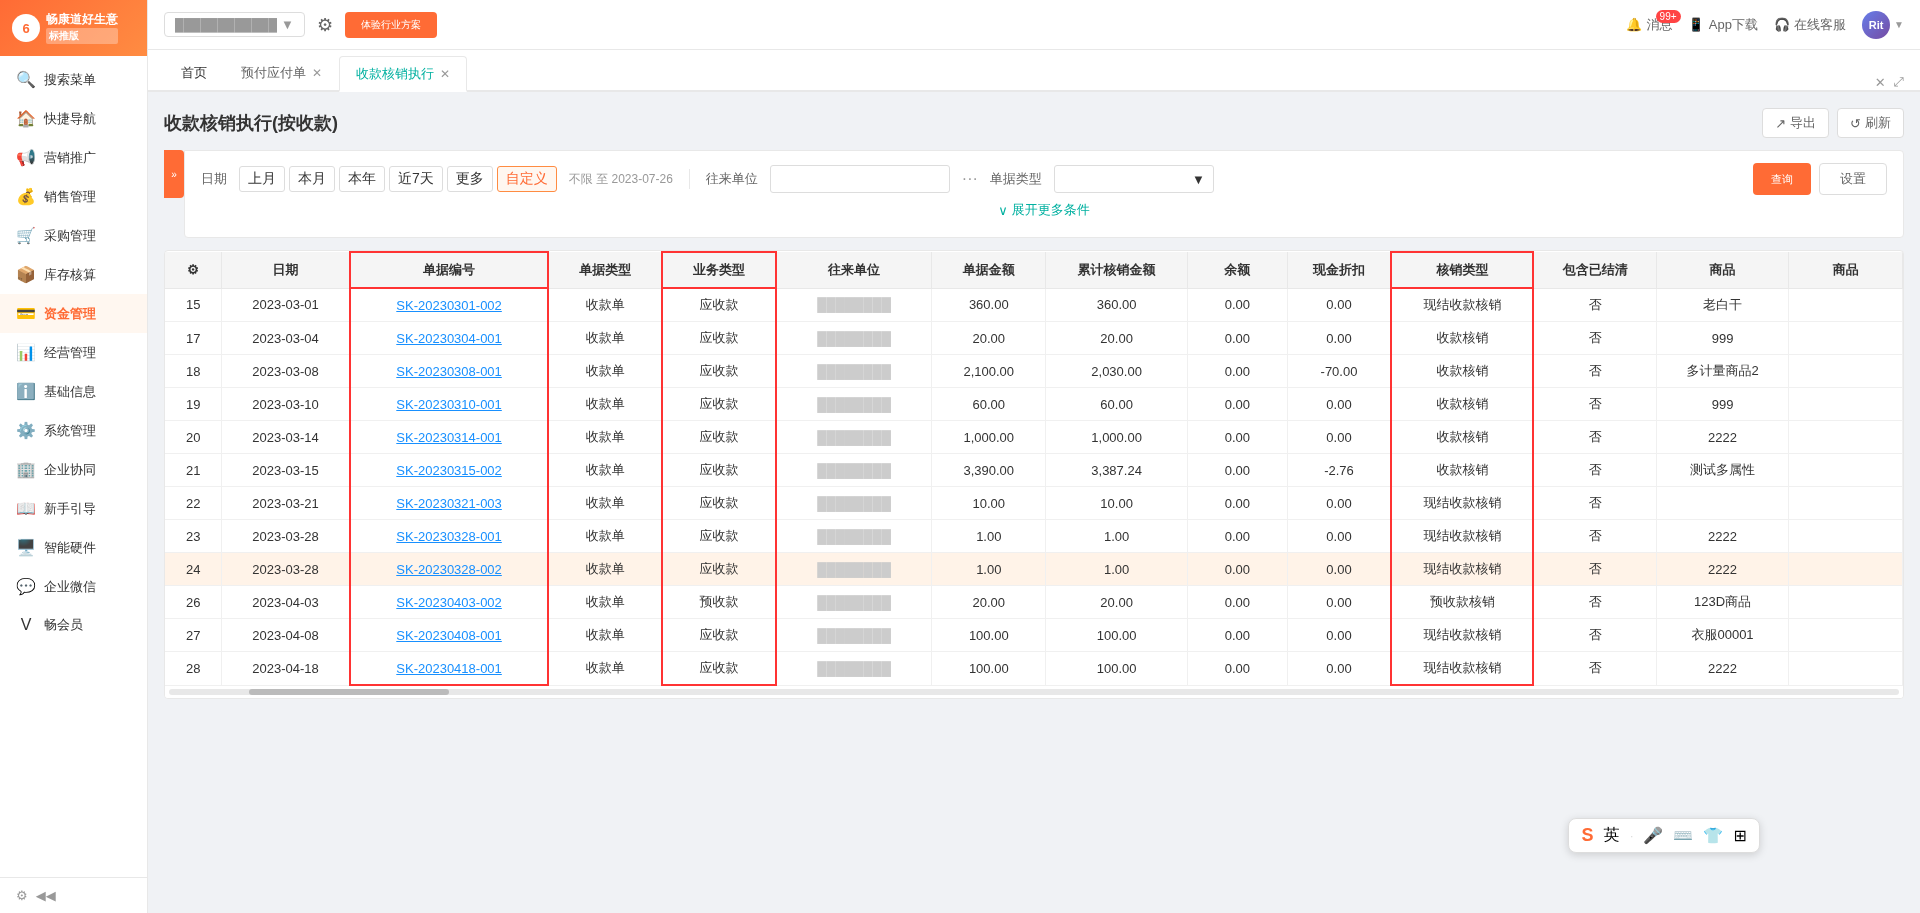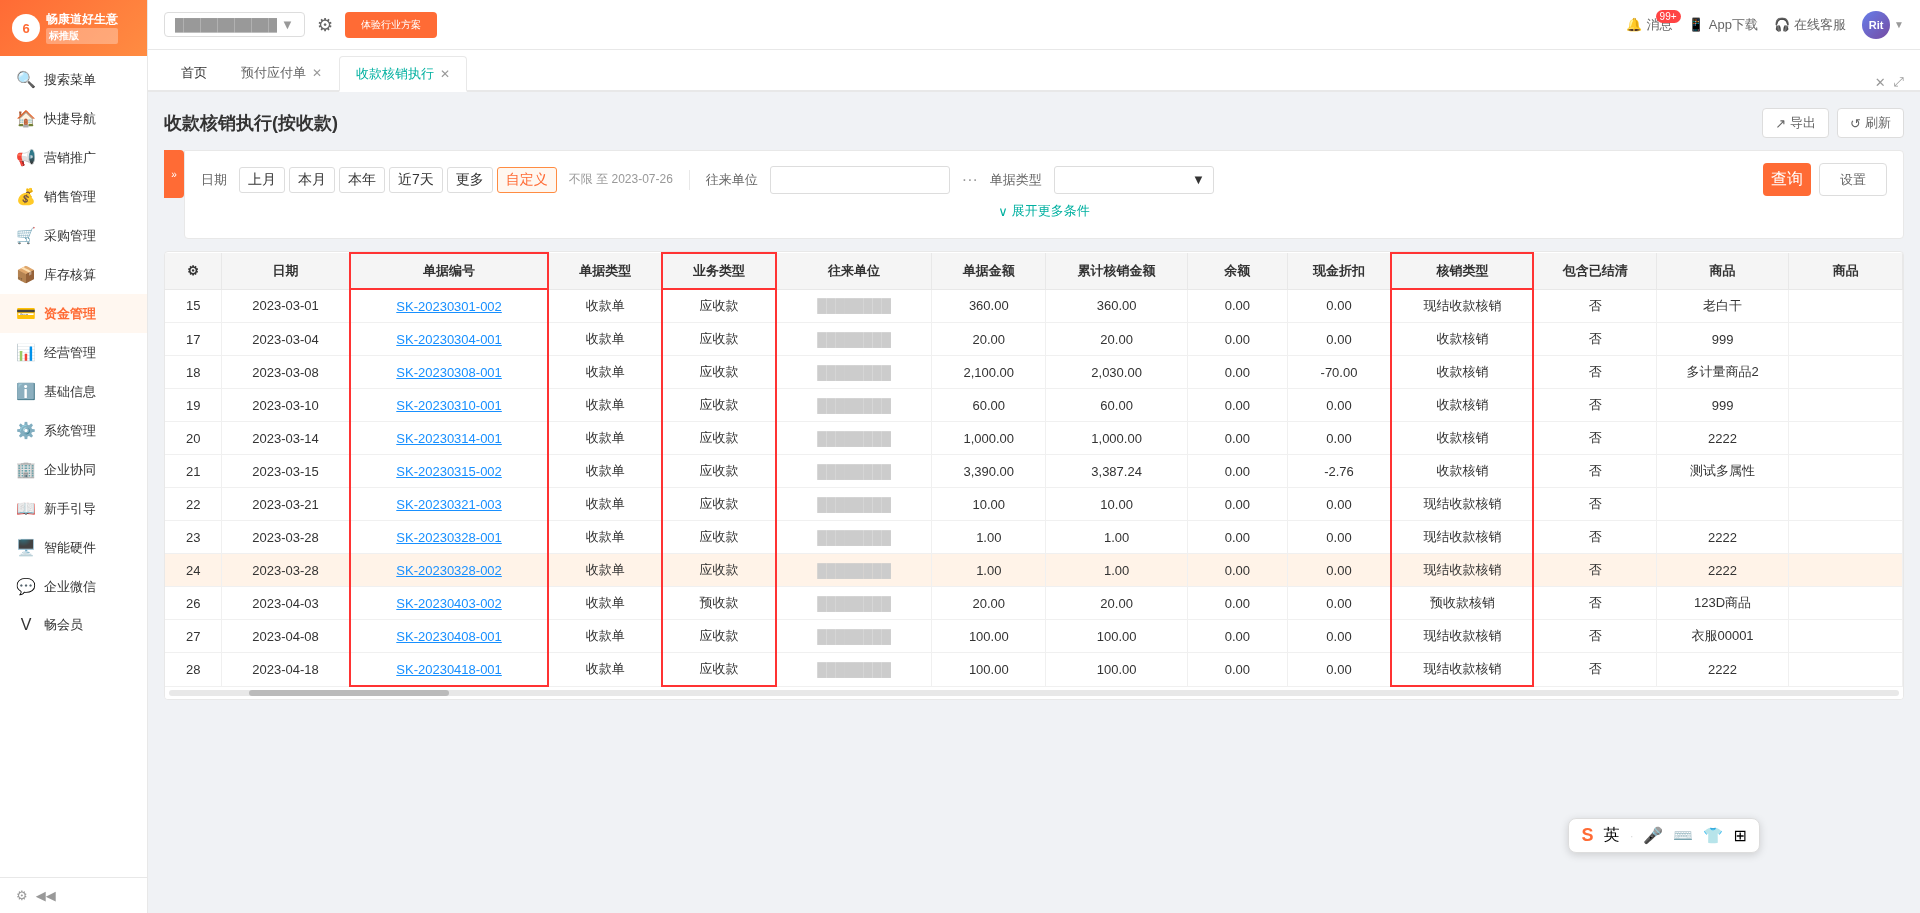--- a/index.html
+++ b/index.html
@@ -142,21 +142,21 @@
     }
     .filter-dots { color: #999; font-size: 16px; cursor: pointer; }
     .filter-select {
       border: 1px solid #ddd; border-radius: 3px; padding: 4px 8px;
       font-size: 13px; color: #333; min-width: 140px; background: #fff;
       display: flex; align-items: center; justify-content: space-between;
       cursor: pointer;
     }
     .btn-query {
       background: #ff6b35; color: #fff; border: none;
-      padding: 6px 8px; border-radius: 4px; cursor: pointer; font-size: 16px;
+      padding: 6px 18px; border-radius: 4px; cursor: pointer; font-size: 11px;
     }
     .btn-settings {
       border: 1px solid #ddd; background: #fff; color: #666;
       padding: 6px 20px; border-radius: 4px; cursor: pointer; font-size: 13px;
     }
     .expand-bar {
       display: flex; align-items: center; justify-content: center;
       padding: 6px 0; color: #00b0a0; cursor: pointer; font-size: 12px; gap: 4px;
     }
 

